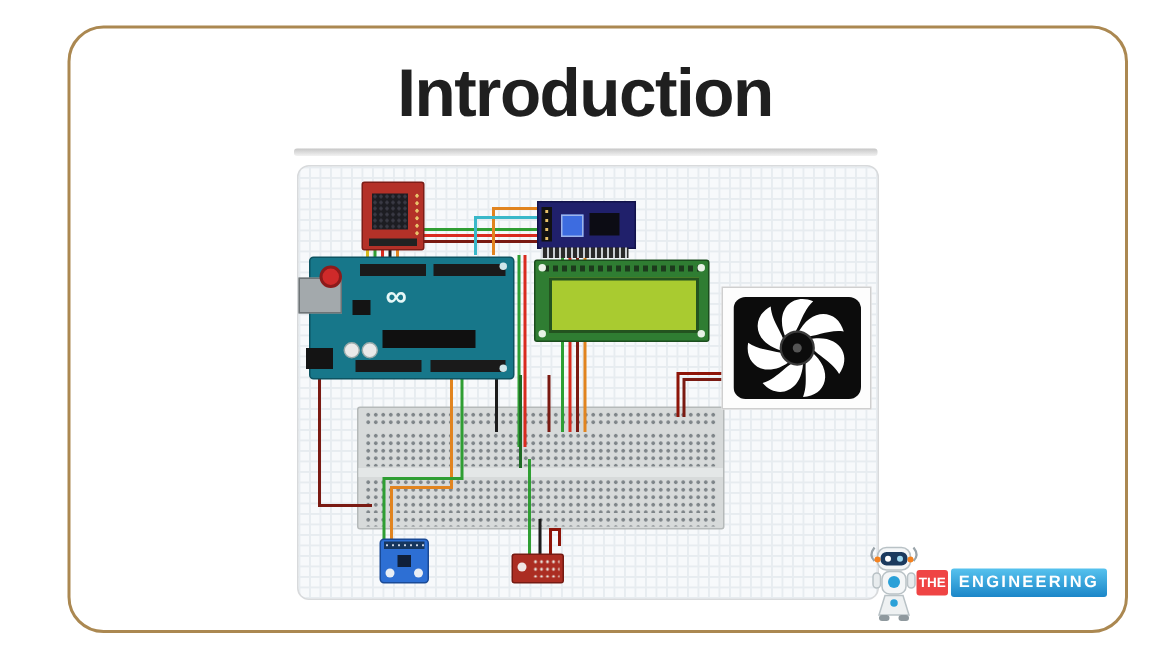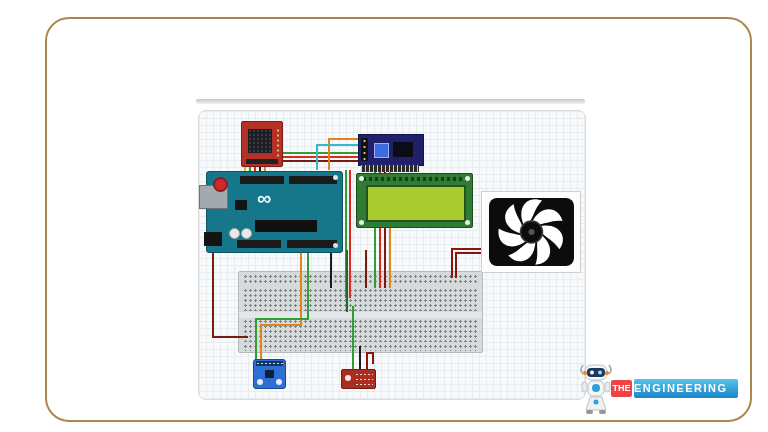--- a/index.html
+++ b/index.html
@@ -105,31 +105,32 @@
 
   
   #logo{position:absolute;left:577px;top:360px;width:162px;height:58px;}
   #logo-the{
     position:absolute;left:34px;top:20px;width:21px;height:17px;background:#ef4444;border-radius:2px;
     color:#fff;font-size:9px;font-weight:bold;text-align:center;line-height:17px;
   }
   #logo-eng{
     position:absolute;left:57px;top:19px;width:104px;height:19px;border-radius:2px;
     background:linear-gradient(#56c2ee,#1b86c8);
-    color:#fff;font-size:11px;font-weight:bold;text-align:left;line-height:19px;letter-spacing:1.5px;
+    color:#fff;font-size:11px;font-weight:bold;text-align:center;line-height:19px;letter-spacing:1.5px;
   }
   #logo-robot{position:absolute;left:0;top:0;}
 </style>
 </head>
 <body>
 
 <div id="stage">
 
   <div id="frame"></div>
 
+  <div id="page-title">Introduction</div>
   <div id="title-divider"></div>
 
   <div id="circuit-card">
 
     <svg id="wires" width="386" height="288" viewBox="0 0 386 288">
       <g fill="none" stroke-width="2" stroke-linecap="square" stroke-linejoin="miter">
 
         <path d="M66,42 L176,42 L176,176" stroke="#2f9e33"></path>
         <path d="M70,46 L181,46 L181,176" stroke="#d92b1f"></path>
         <path d="M74,50 L186,50 L186,176" stroke="#7a1a12"></path>

